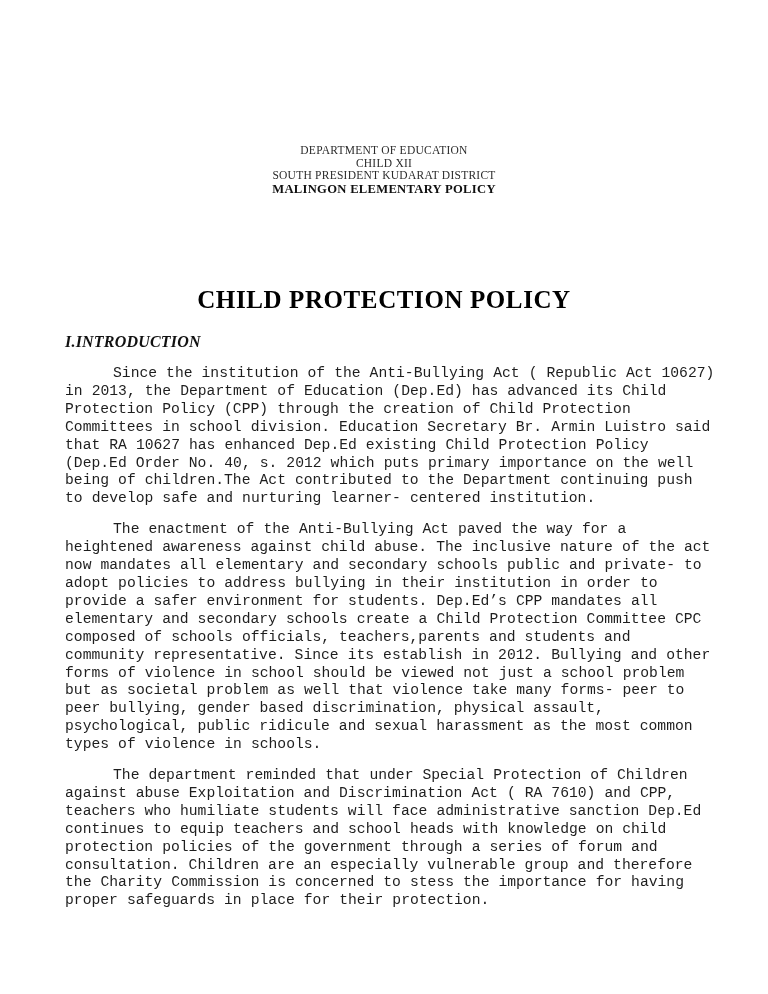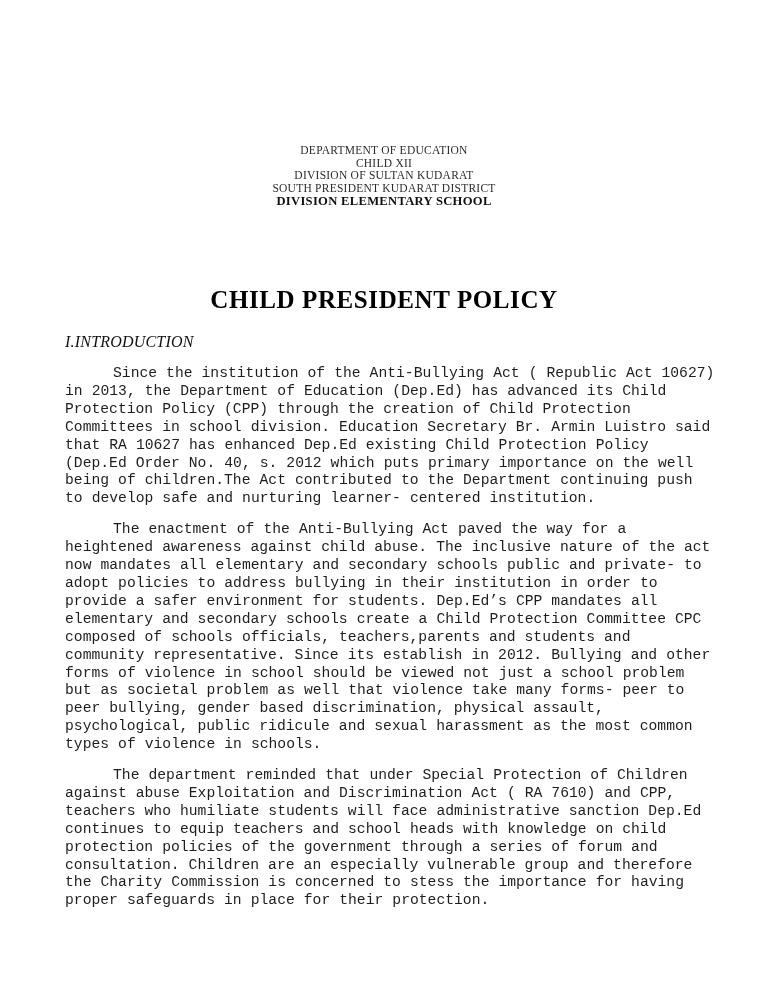--- a/index.html
+++ b/index.html
@@ -67,21 +67,21 @@
 
   
   .body-area {
     position: absolute;
     left: 65px;
     top: 332px;
     width: 653px;
   }
   .section-heading {
     font-family: "Liberation Serif", "DejaVu Serif", serif;
-    font-weight: normal;
+    font-weight: bold;
     font-style: italic;
     font-size: 16px;
     line-height: 19px;
     letter-spacing: 0.2px;
     color: #111111;
     margin: 0 0 14px 0;
   }
   .para {
     font-family: Liberation Mono, monospace;
     font-size: 14.7px;
@@ -95,26 +95,25 @@
   .para:last-child { margin-bottom: 2px; }
 </style>
 </head>
 <body>
 
 <div class="page">
 
   <div class="letterhead">
     <span class="lh-line">DEPARTMENT OF EDUCATION</span>
     <span class="lh-line">CHILD XII</span>
-    <span class="lh-line">DIVISION OF SULTAN KUDARAT</span>
     <span class="lh-line">SOUTH PRESIDENT KUDARAT DISTRICT</span>
-    <span class="lh-line lh-strong">DIVISION ELEMENTARY SCHOOL</span>
+    <span class="lh-line lh-strong">MALINGON ELEMENTARY POLICY</span>
   </div>
 
-  <h1 class="doc-title">CHILD PRESIDENT POLICY</h1>
+  <h1 class="doc-title">CHILD PROTECTION POLICY</h1>
 
   <div class="body-area">
 
     <h2 class="section-heading">I.INTRODUCTION</h2>
 
     <p class="para">Since the institution of the Anti-Bullying Act ( Republic Act 10627) in 2013, the Department of Education (Dep.Ed) has advanced its Child Protection Policy (CPP) through the creation of Child Protection Committees in school division. Education Secretary Br. Armin Luistro said that RA 10627 has enhanced Dep.Ed existing Child Protection Policy (Dep.Ed Order No. 40, s. 2012 which puts primary importance on the well being of children.The Act contributed to the Department continuing push to develop safe and nurturing learner- centered institution.</p>
 
     <p class="para">The enactment of the Anti-Bullying Act paved the way for a heightened awareness against child abuse. The inclusive nature of the act now mandates all elementary and secondary schools public and private- to adopt policies to address bullying in their institution in order to provide a safer environment for students. Dep.Ed’s CPP mandates all elementary and secondary schools create a Child Protection Committee CPC composed of schools officials, teachers,parents and students and community representative. Since its establish in 2012. Bullying and other forms of violence in school should be viewed not just a school problem but as societal problem as well that violence take many forms- peer to peer bullying, gender based discrimination, physical assault, psychological, public ridicule and sexual harassment as the most common types of violence in schools.</p>
 
     <p class="para">The department reminded that under Special Protection of Children against abuse Exploitation and Discrimination Act ( RA 7610) and CPP, teachers who humiliate students will face administrative sanction  Dep.Ed continues to equip teachers and school heads with knowledge on child protection policies of the government through a series of forum and consultation. Children are an especially vulnerable group and therefore the Charity Commission is concerned to stess the importance for having proper safeguards in place for their protection.</p>

